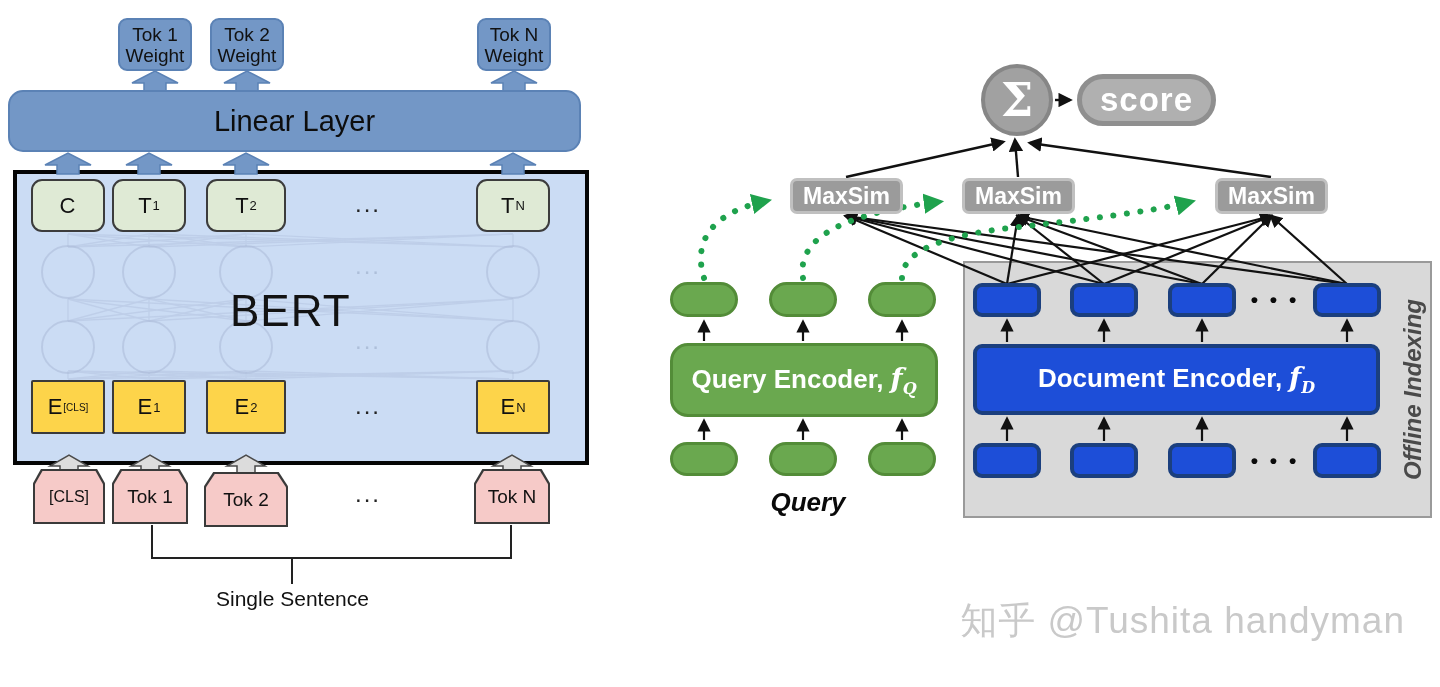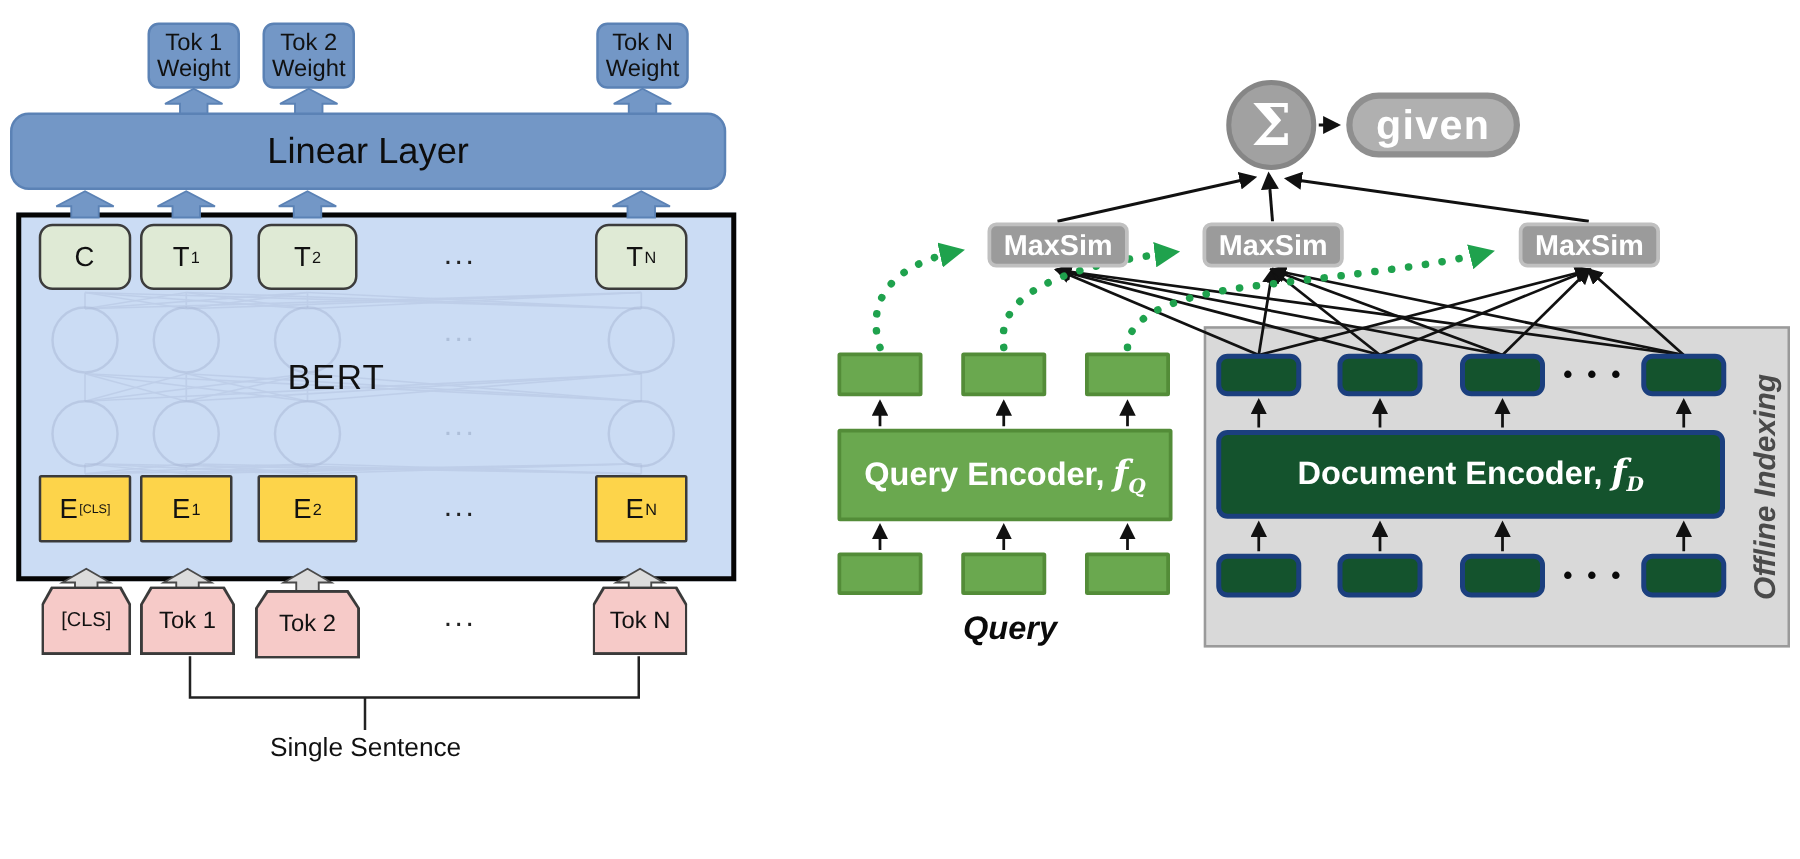--- a/index.html
+++ b/index.html
@@ -12,39 +12,39 @@
 
   
   .wbox{background:#7397c6;border:2px solid #5b82b5;border-radius:9px;color:#111;
         font-size:19px;line-height:21px;text-align:center;flex-direction:column;}
   .linear{background:#7397c6;border:2px solid #5b82b5;border-radius:15px;color:#0d0d0d;font-size:29px;}
   .bertbox{background:#cbdcf4;border:4px solid #050505;}
   .gtok{background:#dfead5;border:2px solid #3c3c3c;border-radius:11px;font-size:22px;color:#111;}
   .ybox{background:#fdd44a;border:2px solid #3a3a3a;border-radius:2px;font-size:22px;color:#111;}
   sub.s{font-size:13px;margin-left:1px;}
   sub.cls{font-size:10px;letter-spacing:0;}
-  .bertlabel{font-size:28px;color:#121212;letter-spacing:1px;}
+  .bertlabel{font-size:44px;color:#121212;letter-spacing:1px;}
   .dots{color:#222;font-size:24px;letter-spacing:2px;z-index:2;position:absolute;text-align:center;}
   .faintdots{color:#9fb0cc;opacity:.65;z-index:1;}
   .pink{position:absolute;z-index:2;clip-path:polygon(0 26%,11% 0,89% 0,100% 26%,100% 100%,0 100%);background:#3a3a3a;}
   .pink-in{position:absolute;inset:2px;clip-path:polygon(0 26%,11% 0,89% 0,100% 26%,100% 100%,0 100%);
            background:#f6cac8;display:flex;align-items:center;justify-content:center;font-size:19px;color:#111;}
   .clsfont .pink-in{font-size:16px;}
   .sentence{font-size:21px;color:#111;text-align:center;}
 
   
   .sigma{left:981px;top:64px;width:72px;height:72px;border-radius:50%;background:#a1a1a1;border:4px solid #868686;
          color:#fff;font-family:"DejaVu Serif", serif;font-size:46px;font-weight:600;}
   .score{left:1077px;top:74px;width:139px;height:52px;border-radius:27px;background:#b0b0b0;border:5px solid #8f8f8f;
          color:#fff;font-size:33px;font-weight:600;letter-spacing:1px;}
   .maxsim{top:178px;width:113px;height:36px;background:#9b9b9b;border:3px solid #c0c0c0;border-radius:7px;
           color:#fff;font-weight:bold;font-size:23px;}
   .panel{left:963px;top:261px;width:469px;height:257px;background:#d9d9d9;border:2px solid #9a9a9a;box-sizing:border-box;}
-  .bluebox{background:#14532d;border:4px solid #1b3f7e;border-radius:9px;}
-  .greenbox{background:#6aa84f;border:3px solid #538c38;border-radius:2px;}
+  .bluebox{background:#1d4ed8;border:4px solid #1b3f7e;border-radius:9px;}
+  .greenbox{background:#6aa84f;border:3px solid #538c38;border-radius:18px;}
   .encoder-text{color:#fff;font-weight:bold;font-size:26px;white-space:nowrap;}
   .encoder-text i{font-family:"DejaVu Serif", serif;font-size:28px;font-weight:600;margin-left:7px;}
   .encoder-text sub{font-family:"DejaVu Serif", serif;font-style:italic;font-size:16px;font-weight:600;}
   .bdots{color:#0a0a0a;font-size:21px;font-weight:bold;letter-spacing:3px;}
   .seclabel{font-size:26px;font-weight:bold;color:#0a0a0a;text-align:center;}
   .offline{position:absolute;left:1399px;top:516px;width:253px;height:34px;transform:rotate(-90deg);
            transform-origin:top left;z-index:2;text-align:center;font-size:24px;font-weight:bold;
            font-style:italic;color:#4a4a4a;}
 
   .watermark{left:870px;top:596px;width:535px;text-align:right;font-size:37px;color:#c9c9c9;z-index:3;letter-spacing:1px;}
@@ -262,21 +262,21 @@
   <div class="pink" style="left:474px;top:469px;width:76px;height:55px;">
     <div class="pink-in">Tok N</div>
   </div>
 
   <div class="lbl sentence" style="left:205px;top:587px;width:175px;">Single Sentence</div>
 
   <div class="box sigma">
     <span>Σ</span>
   </div>
   <div class="box score">
-    <span>given</span>
+    <span>score</span>
   </div>
 
   <div class="box maxsim" style="left:790px;">
     <span>MaxSim</span>
   </div>
   <div class="box maxsim" style="left:962px;">
     <span>MaxSim</span>
   </div>
   <div class="box maxsim" style="left:1215px;">
     <span>MaxSim</span>
@@ -307,14 +307,15 @@
   </div>
 
   <div class="box bluebox" style="left:973px;top:443px;width:68px;height:35px;"></div>
   <div class="box bluebox" style="left:1070px;top:443px;width:68px;height:35px;"></div>
   <div class="box bluebox" style="left:1168px;top:443px;width:68px;height:35px;"></div>
   <div class="box bdots" style="left:1240px;top:447px;width:70px;height:28px;">• • •</div>
   <div class="box bluebox" style="left:1313px;top:443px;width:68px;height:35px;"></div>
 
   <div class="offline">Offline Indexing</div>
 
+  <div class="lbl watermark">知乎 @Tushita handyman</div>
 
 </div>
 
 </body></html>

